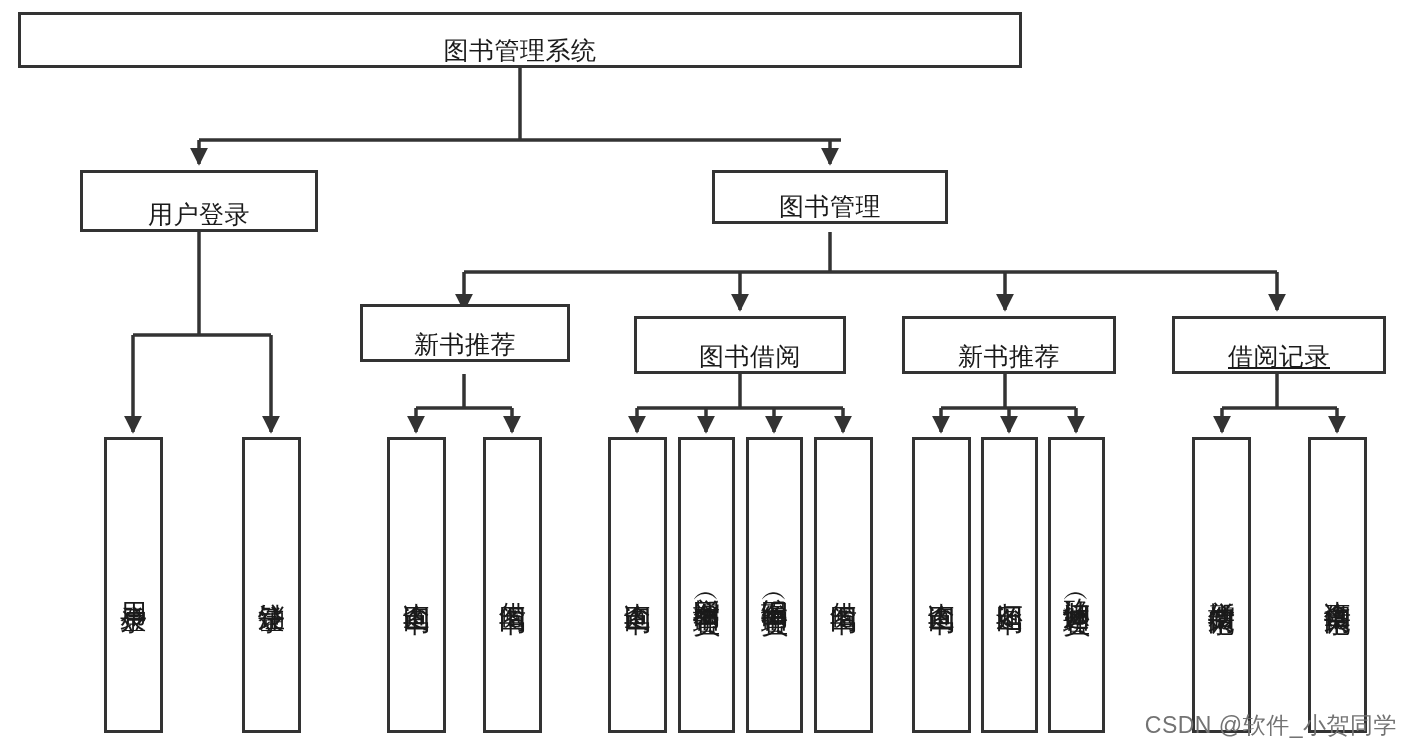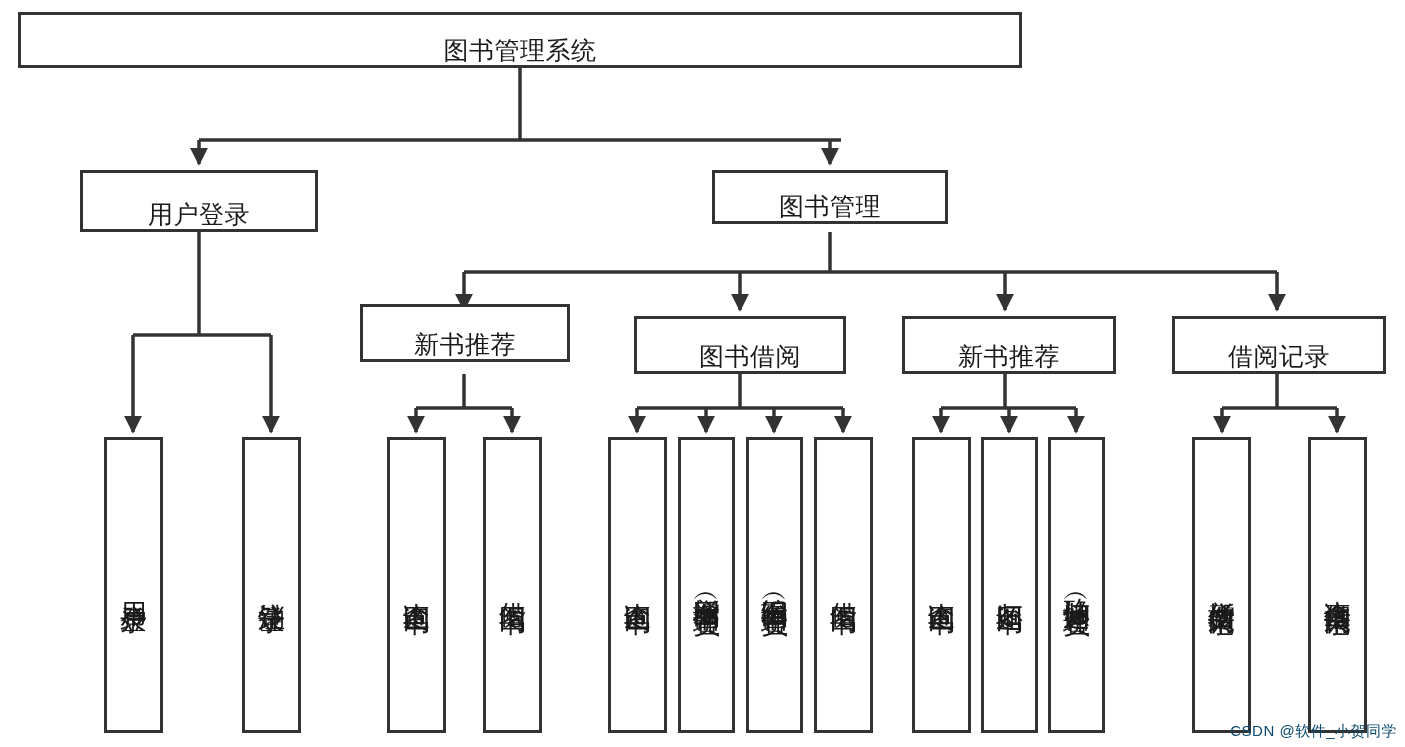--- a/index.html
+++ b/index.html
@@ -54,22 +54,22 @@
     text-orientation: upright;
     font-size: 27px;
     line-height: 1.12;
     letter-spacing: 2px;
     max-height: 100%;
   }
   #watermark {
     position: absolute;
     right: 8px;
     bottom: 6px;
-    font-size: 15px;
-    color: #0c4a6e;
+    font-size: 23px;
+    color: #737373;
     letter-spacing: 0.5px;
     z-index: 5;
     user-select: none;
   }
 </style>
 </head>
 <body>
 
 <div id="canvas">
 
@@ -152,21 +152,21 @@
   </div>
 
   <div class="node horiz" style="left:634px; top:316px; width:212px; height:58px;padding-left:20px;">
     <span class="label">图书借阅</span>
   </div>
 
   <div class="node horiz" style="left:902px; top:316px; width:214px; height:58px;">
     <span class="label">新书推荐</span>
   </div>
 
-  <div class="node horiz" style="left:1172px; top:316px; width:214px; height:58px;">
+  <div class="node horiz" style="left:1172px; top:316px; width:214px; height:58px;text-decoration:underline;">
     <span class="label">借阅记录</span>
   </div>
 
   <div class="node vert" style="left:104px; top:437px; width:59px; height:296px;">
     <span class="label">用户登录</span>
   </div>
 
   <div class="node vert" style="left:242px; top:437px; width:59px; height:296px;">
     <span class="label">注销登录</span>
   </div>

